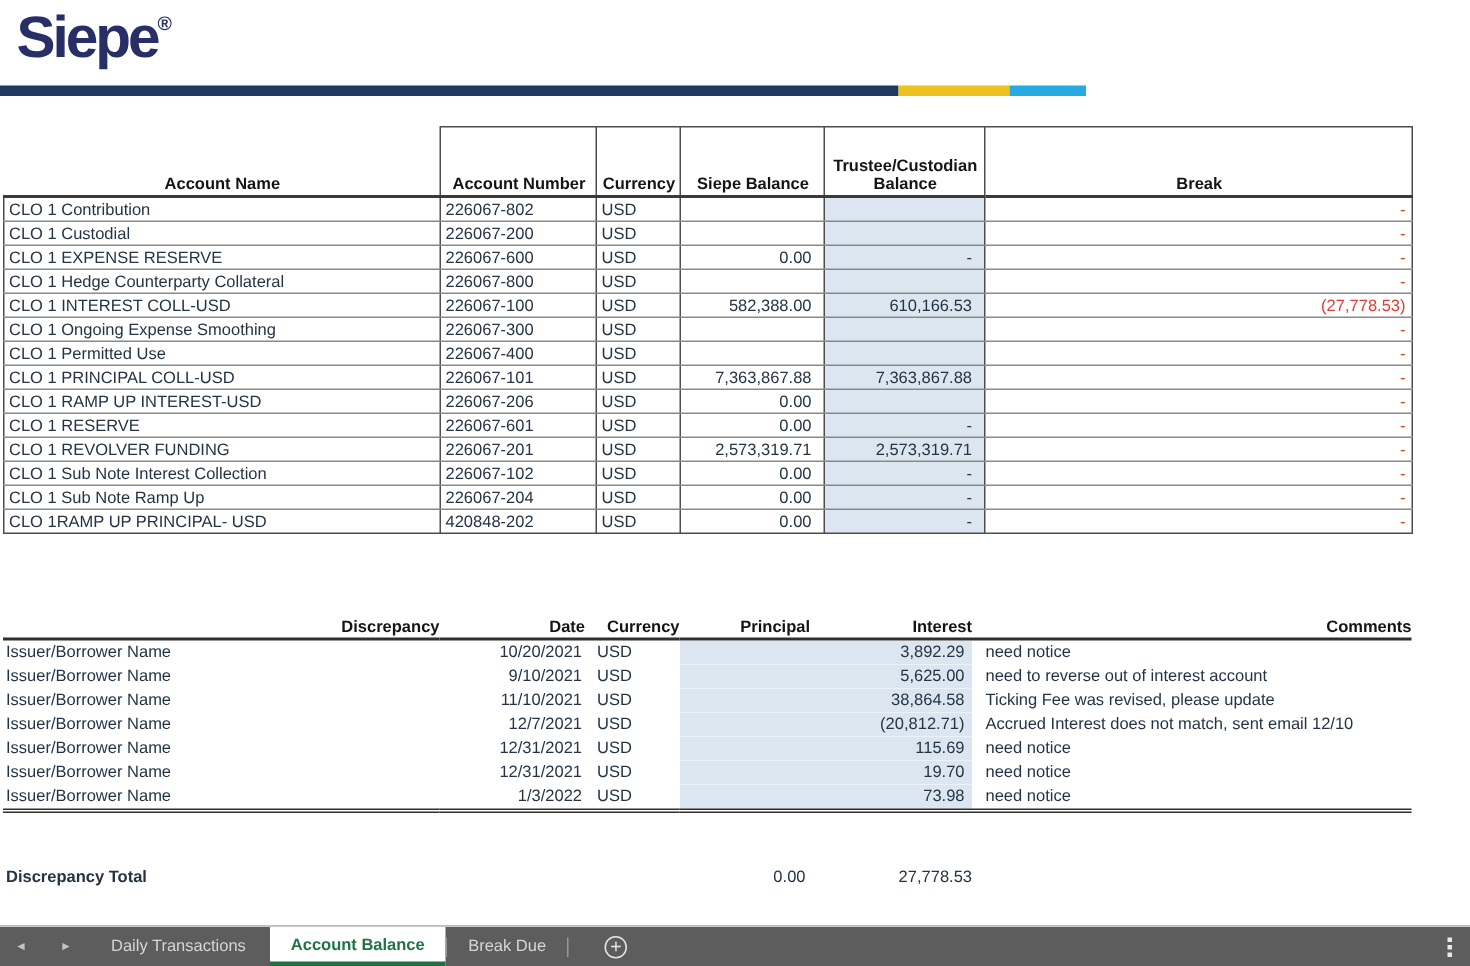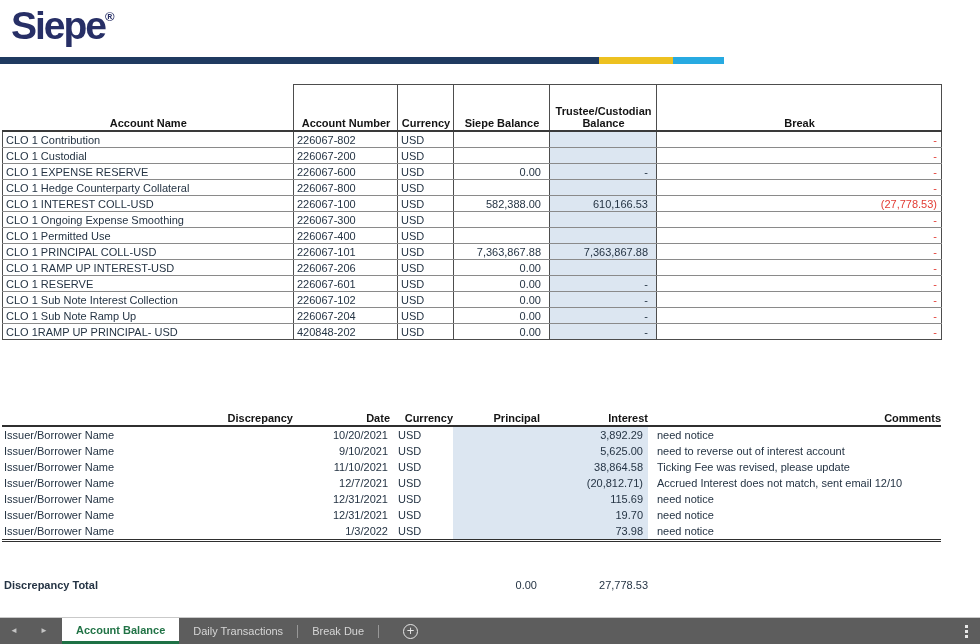--- a/index.html
+++ b/index.html
@@ -189,20 +189,28 @@
         </tr>
         <tr>
           <td class="al">CLO 1 RESERVE</td>
           <td class="al">226067-601</td>
           <td class="al">USD</td>
           <td class="ar c-sb">0.00</td>
           <td class="ar c-tb blue">-</td>
           <td class="break-cell">-</td>
         </tr>
         <tr>
+          <td class="al">CLO 1 REVOLVER FUNDING</td>
+          <td class="al">226067-201</td>
+          <td class="al">USD</td>
+          <td class="ar c-sb">2,573,319.71</td>
+          <td class="ar c-tb blue">2,573,319.71</td>
+          <td class="break-cell">-</td>
+        </tr>
+        <tr>
           <td class="al">CLO 1 Sub Note Interest Collection</td>
           <td class="al">226067-102</td>
           <td class="al">USD</td>
           <td class="ar c-sb">0.00</td>
           <td class="ar c-tb blue">-</td>
           <td class="break-cell">-</td>
         </tr>
         <tr>
           <td class="al">CLO 1 Sub Note Ramp Up</td>
           <td class="al">226067-204</td>
@@ -325,25 +333,25 @@
     </tr>
   </tbody>
     </table>
 </div>
 
 <div class="tabbar">
   <div class="navarrows">
     <span>◄</span>
     <span>►</span>
   </div>
+  <div class="tab">
+      <span>Daily Transactions</span>
+    </div>
   <div class="tab active">
       <span>Account Balance</span>
-    </div>
-  <div class="tab">
-      <span>Daily Transactions</span>
     </div>
   <div class="sep"></div>
   <div class="tab">
       <span>Break Due</span>
     </div>
   <div class="sep"></div>
   <div class="addsheet">
       <span>+</span>
     </div>
   <div class="more">

